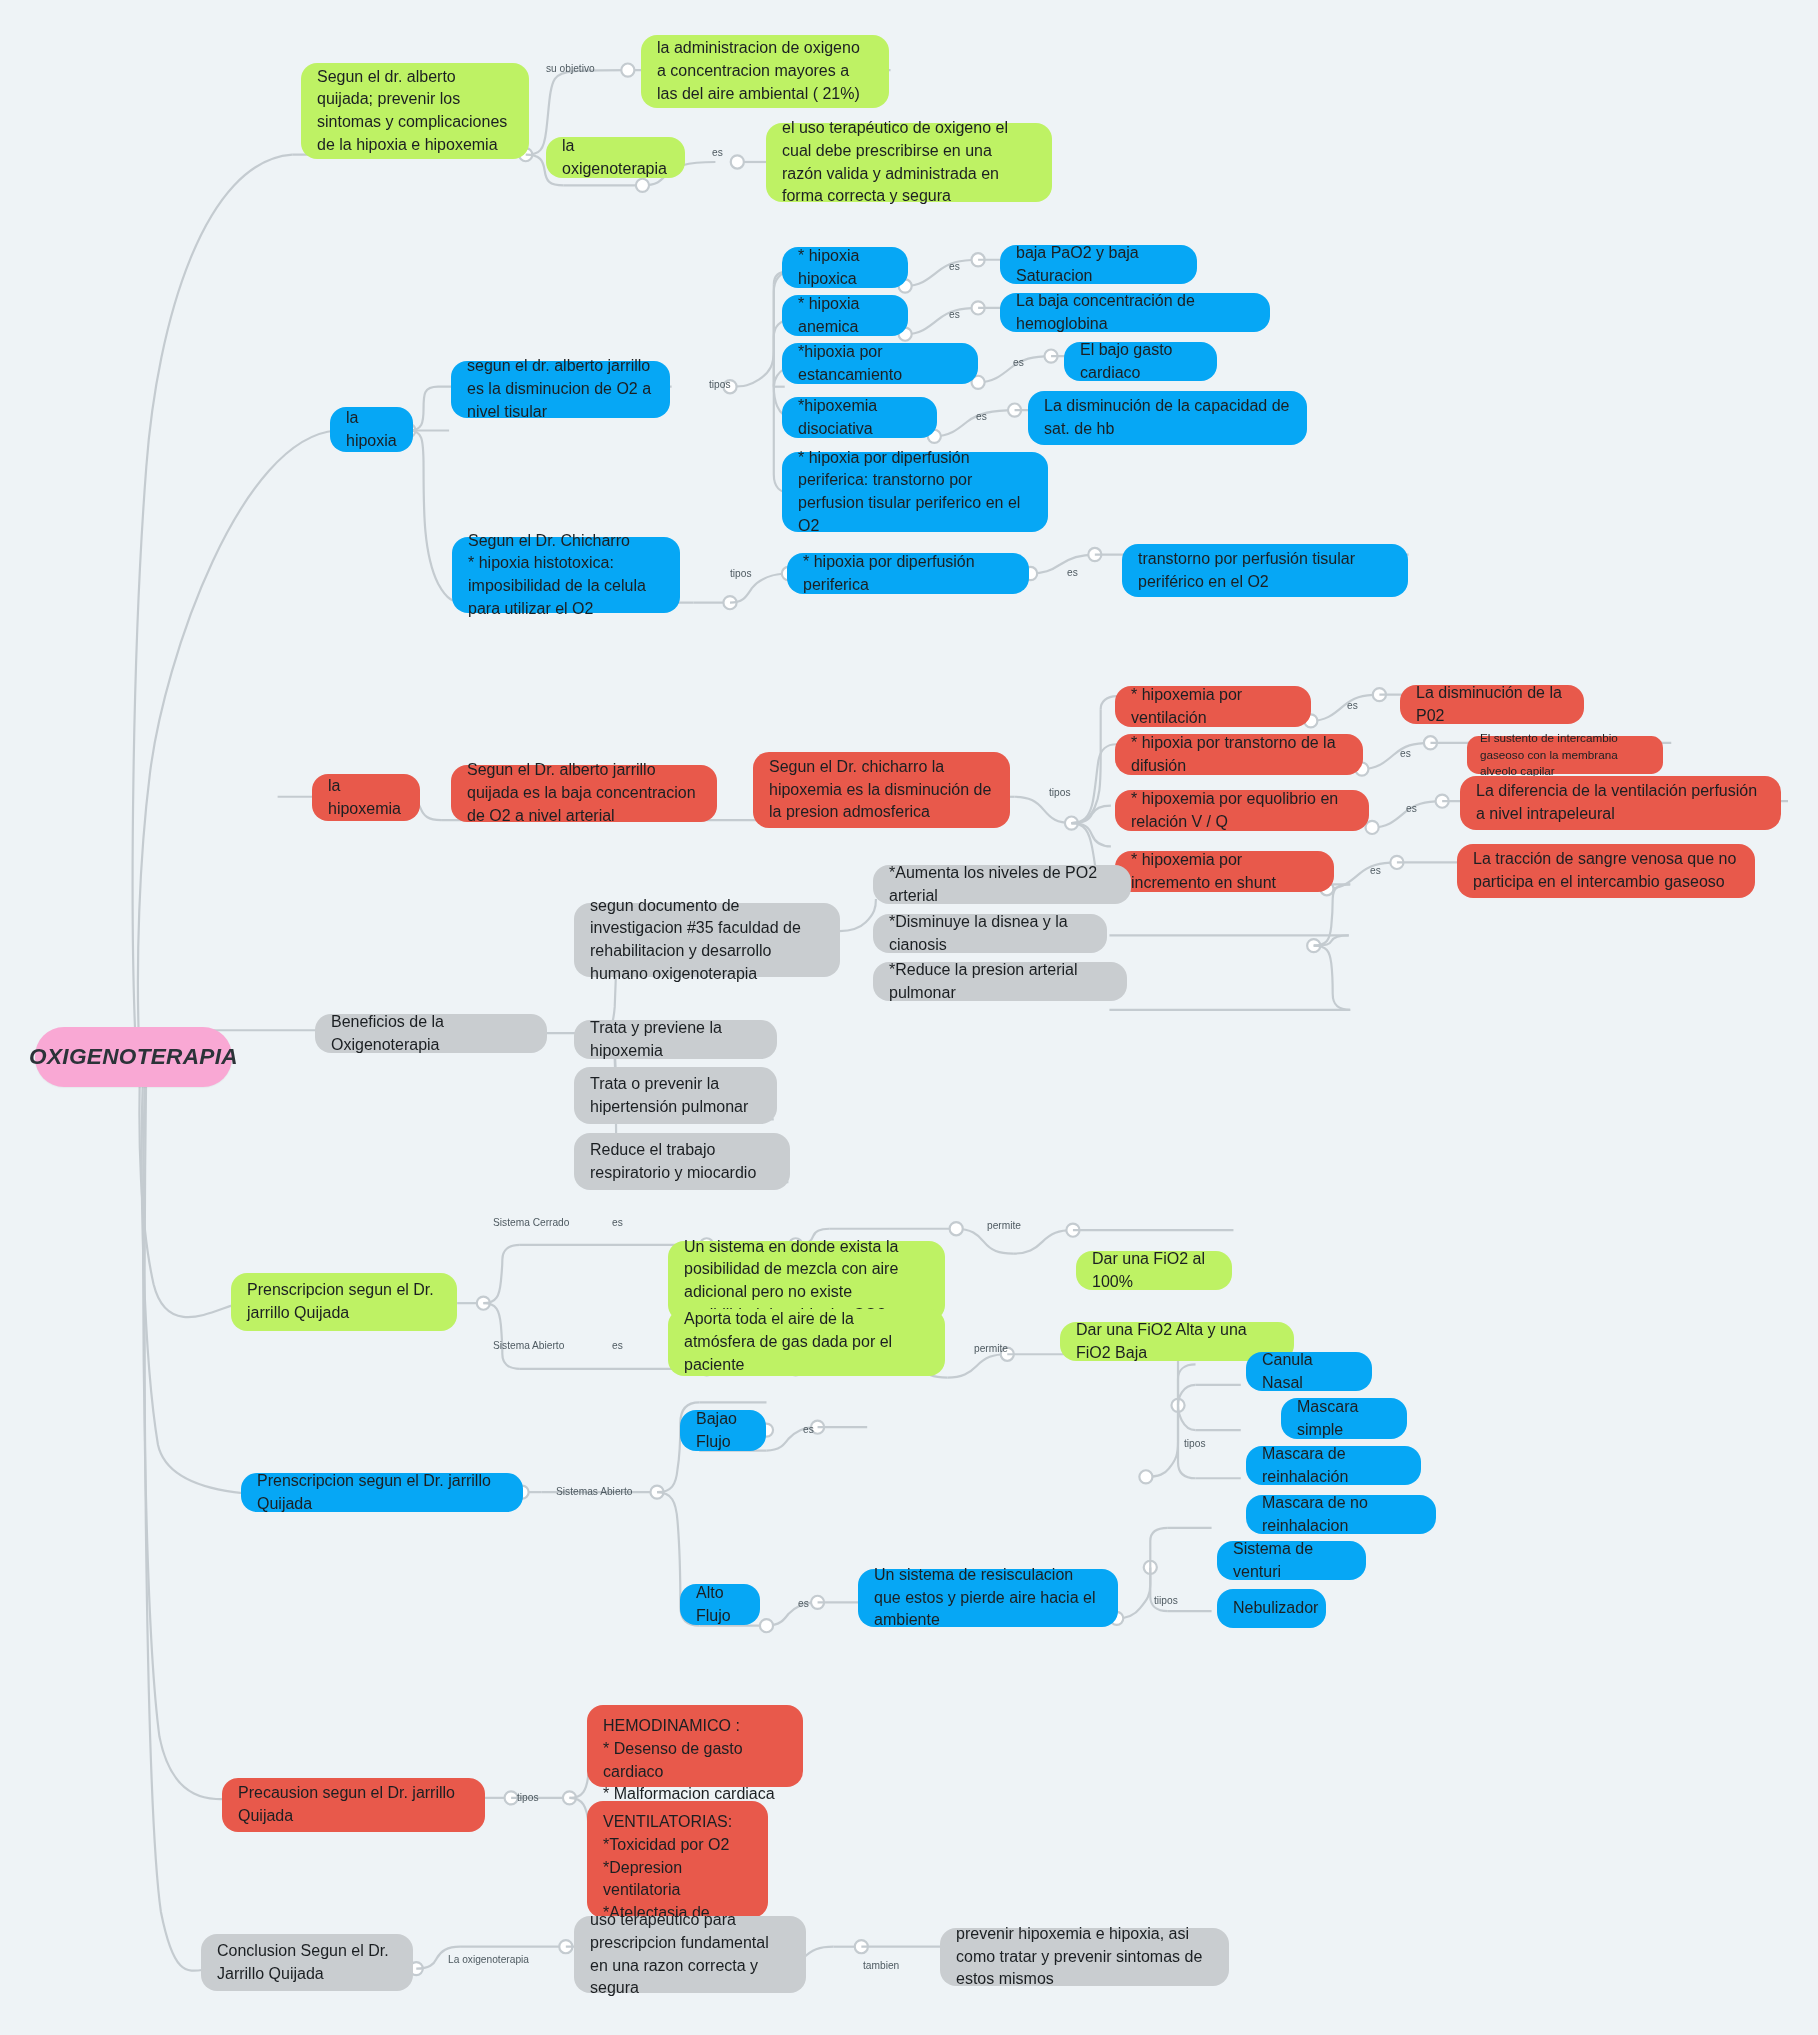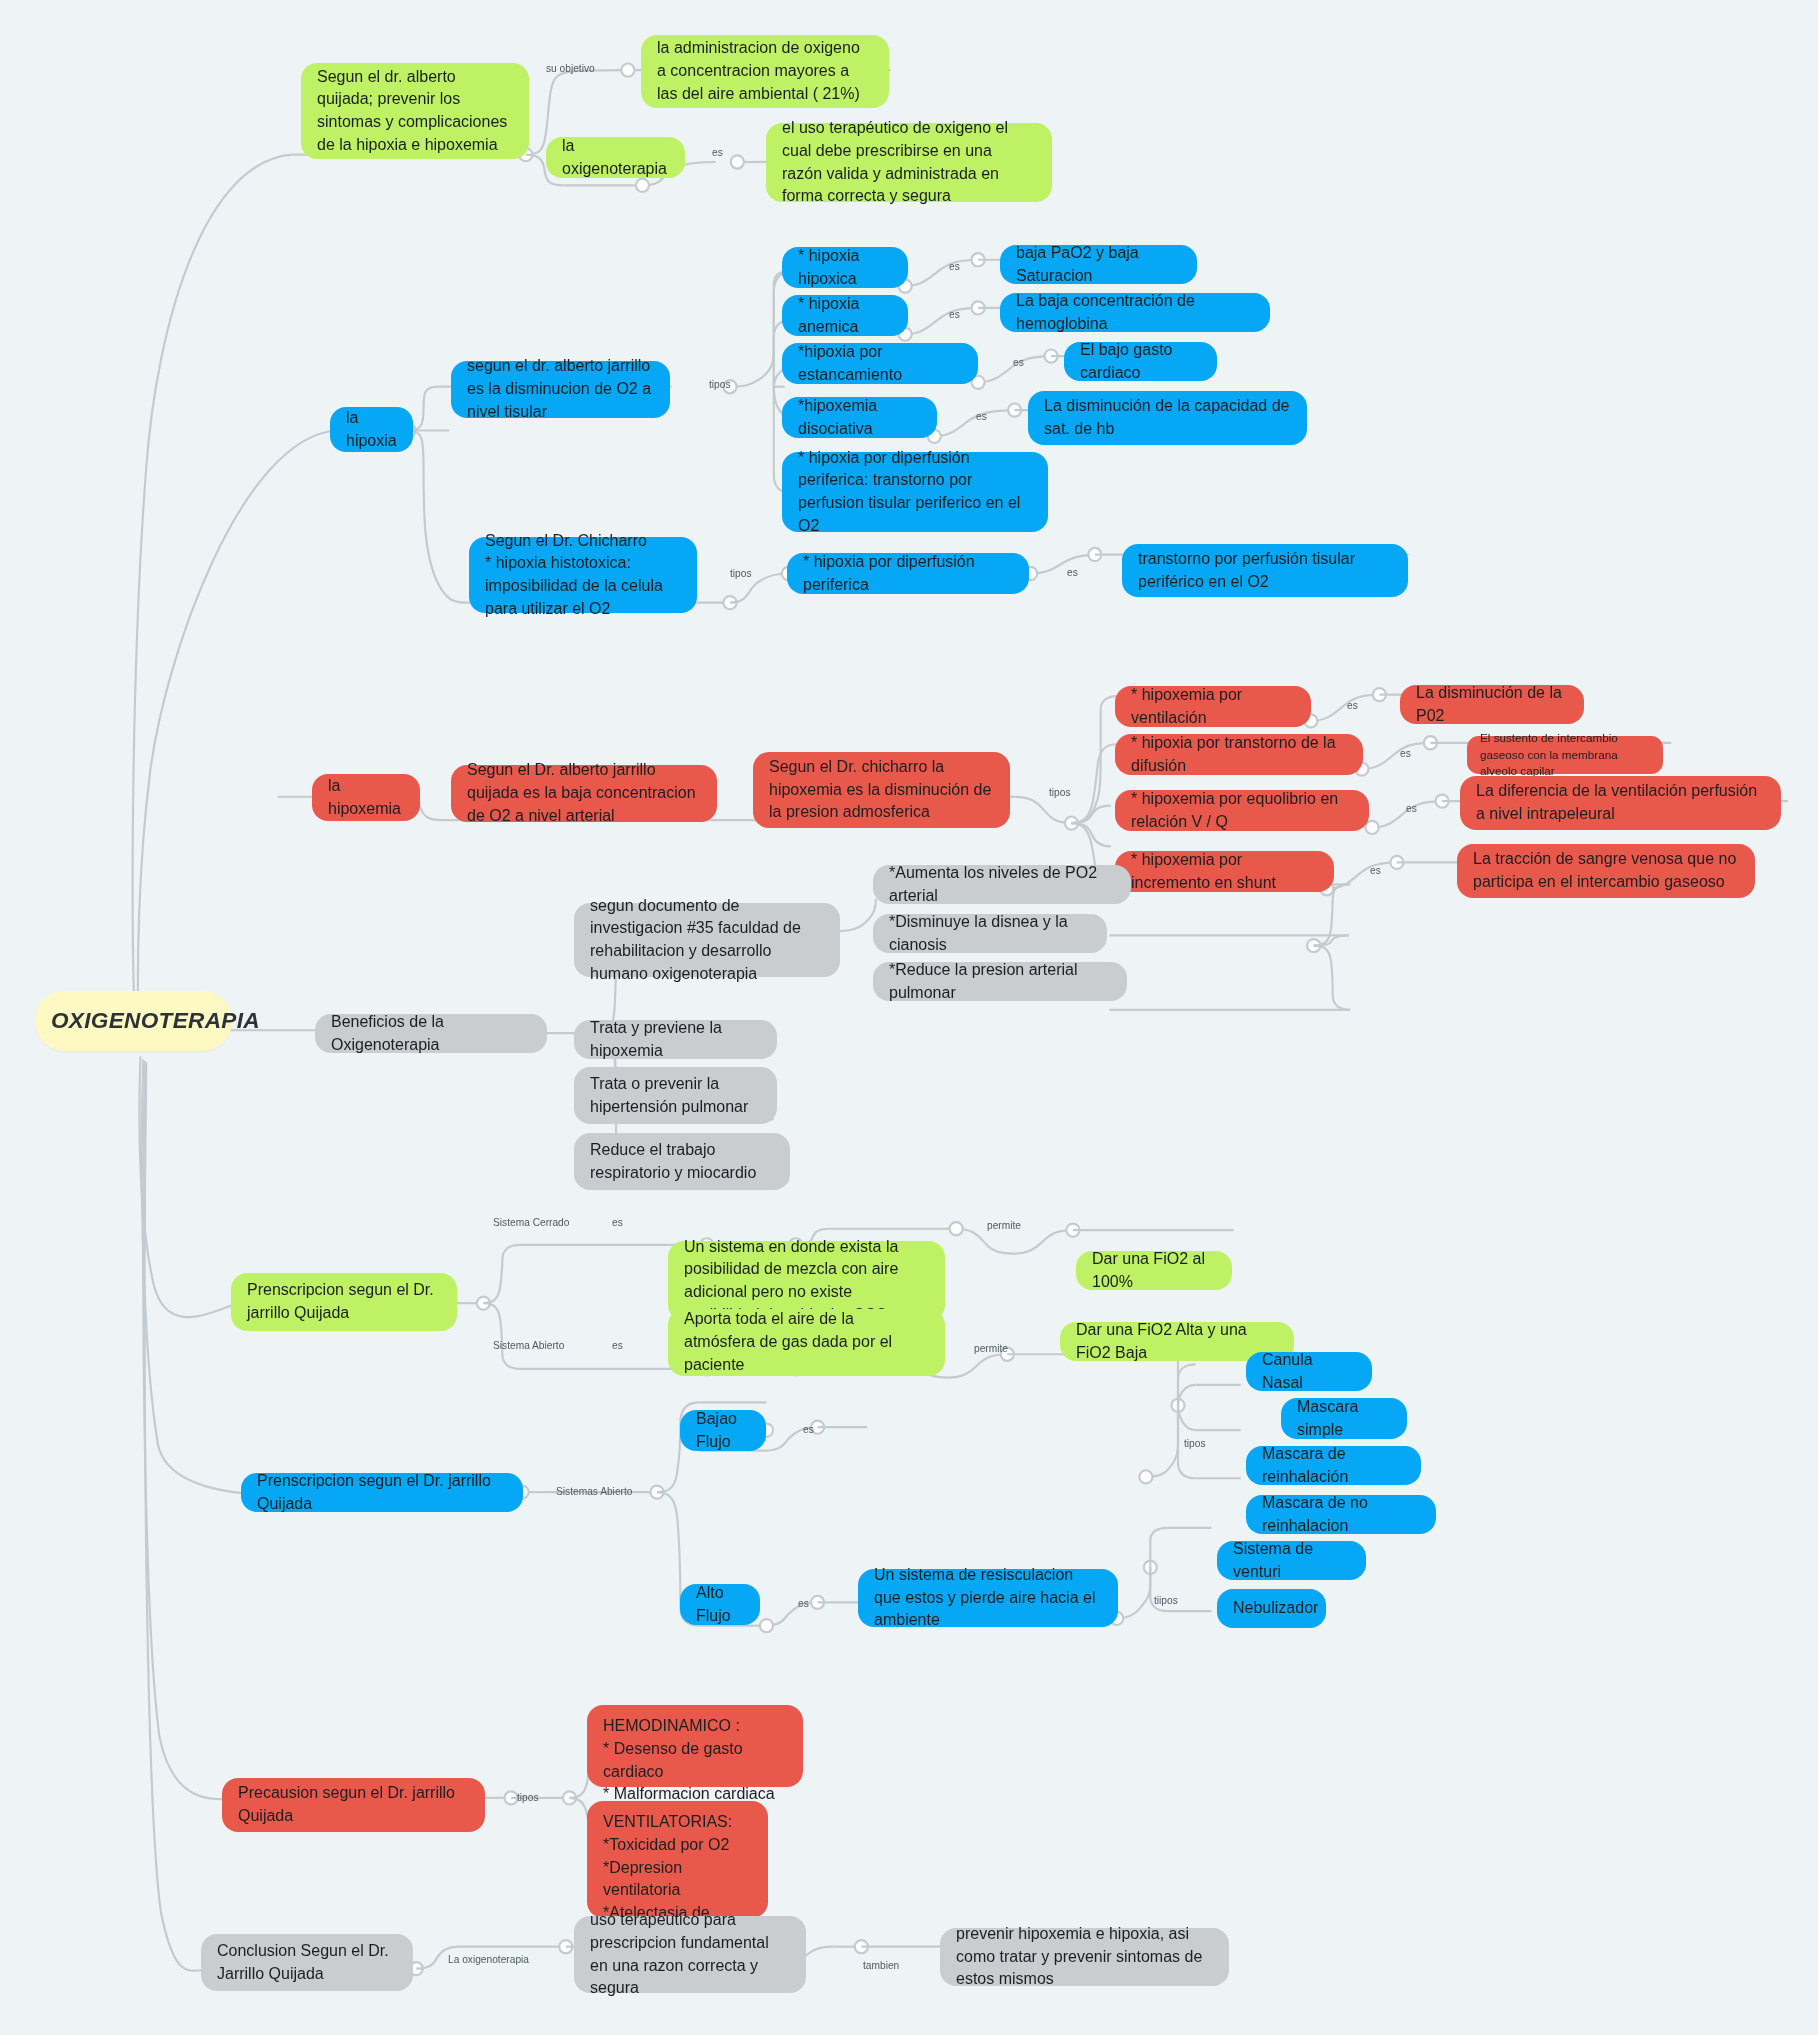--- a/index.html
+++ b/index.html
@@ -29,29 +29,30 @@
     display:flex;
     align-items:center;
     border-radius:16px;
     padding:10.2px 16px;
     line-height:1.42;
     color:#1b1f22;
     white-space:pre-line;
     z-index:3;
   }
   .node.root{
-    background:#fef9c3;
+    background:#f9a8d4;
     border-radius:29px;
     font-style:italic;
     font-weight:bold;
     font-size:22.6px;
     letter-spacing:0.3px;
     color:#2b3338;
-    justify-content:flex-start;
+    justify-content:center;
     box-shadow:0 0.7px 1.5px rgba(0,0,0,.05);
+    margin-top:36px;
   }
   .c-yellow{background:#bef264;}
   .c-blue{background:#06a7f5;}
   .c-red{background:#e8594b;}
   .c-gray{background:#c9cdd0;}
   .label{
     position:absolute;
     font-size:11.7px;
     color:#4e5a61;
     z-index:4;
@@ -347,21 +348,21 @@
   </div>
   <div class="label sm" style="left:976px;top:411px;">es</div>
   <div class="node c-blue fs22" style="left:1028px;top:391px;width:279px;height:54px;">
     <span>La disminución de la capacidad de sat. de hb</span>
   </div>
 
   <div class="node c-blue fs22" style="left:782px;top:452px;width:266px;height:80px;">
     <span>* hipoxia por diperfusión periferica: transtorno por perfusion tisular periferico en el O2</span>
   </div>
 
-  <div class="node c-blue fs22" style="left:452px;top:537px;width:228px;height:76px;margin-left:17px;">
+  <div class="node c-blue fs22" style="left:452px;top:537px;width:228px;height:76px;">
     <span>Segun el Dr. Chicharro
 * hipoxia histotoxica: imposibilidad de la  celula para utilizar el O2</span>
   </div>
   <div class="label sm" style="left:730px;top:568px;">tipos</div>
   <div class="node c-blue fs22" style="left:787px;top:553px;width:242px;height:41px;">
     <span>* hipoxia por diperfusión periferica</span>
   </div>
   <div class="label sm" style="left:1067px;top:567px;">es</div>
   <div class="node c-blue fs22" style="left:1122px;top:544px;width:286px;height:53px;">
     <span>transtorno por perfusión tisular periférico en el O2</span>

